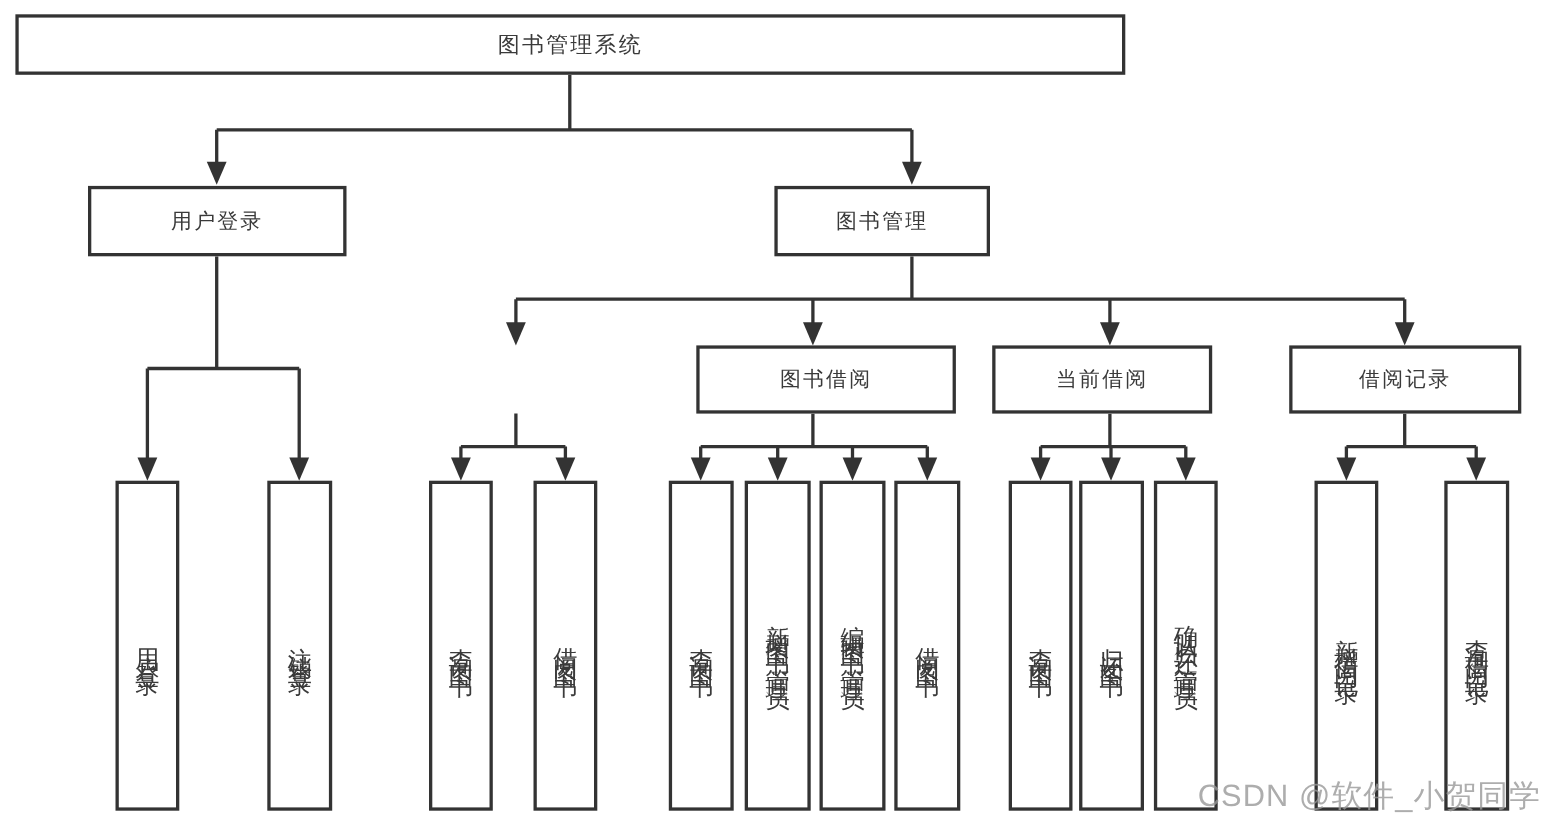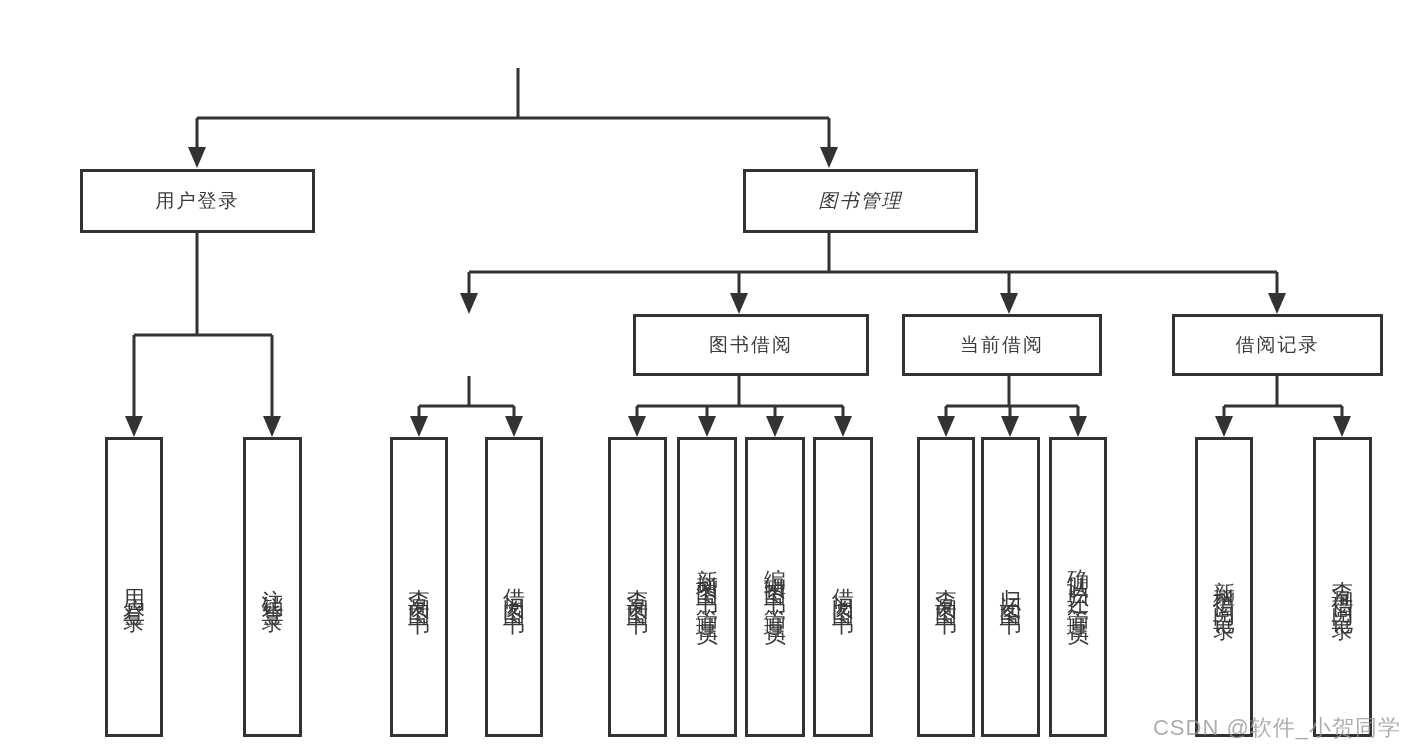--- a/index.html
+++ b/index.html
@@ -15,21 +15,21 @@
   .stage{position:relative;width:1405px;height:747px;background:var(--background);}
   .connectors{position:absolute;left:0;top:0;z-index:1;}
   .connectors path{stroke:var(--line);stroke-width:3;fill:none;}
   .connectors polygon{fill:var(--line);stroke:none;}
   .node{position:absolute;background:var(--box_fill);border:3px solid var(--line);
     display:flex;align-items:center;justify-content:center;z-index:2;}
   .hlabel{font-size:19px;color:var(--text);letter-spacing:2px;white-space:nowrap;}
   .root .hlabel{font-size:20px;}
   .vtext{writing-mode:vertical-rl;text-orientation:mixed;font-size:22px;
     letter-spacing:8px;line-height:1.0;color:var(--text);white-space:nowrap;}
-  .watermark{position:absolute;right:4px;bottom:4px;z-index:3;font-size:22px;
+  .watermark{position:absolute;right:4px;bottom:4px;z-index:3;font-size:28px;
     color:var(--watermark);opacity:.8;letter-spacing:1px;white-space:nowrap;}
 </style>
 </head>
 <body>
 
 <div class="stage">
 
   <svg class="connectors" width="1405" height="747" viewBox="0 0 1405 747" aria-hidden="true">
 
     <g>
@@ -73,25 +73,28 @@
       <polygon points="1069,416 1087,416 1078,437"></polygon>
     </g>
 
     <g>
       <path d="M1277,376 V406 M1224,406 H1342 M1224,406 V419 M1342,406 V419"></path>
       <polygon points="1215,416 1233,416 1224,437"></polygon>
       <polygon points="1333,416 1351,416 1342,437"></polygon>
     </g>
   </svg>
 
+  <div class="node root" style="left:14px;top:13px;width:1009px;height:55px;">
+    <span class="hlabel">图书管理系统</span>
+  </div>
 
   <div class="node" style="left:80px;top:169px;width:235px;height:64px;">
     <span class="hlabel">用户登录</span>
   </div>
-  <div class="node" style="left:743px;top:169px;width:235px;height:64px;font-style:italic;">
+  <div class="node" style="left:704px;top:169px;width:196px;height:64px;">
     <span class="hlabel">图书管理</span>
   </div>
 
   <div class="node" style="left:633px;top:314px;width:236px;height:62px;">
     <span class="hlabel">图书借阅</span>
   </div>
   <div class="node" style="left:902px;top:314px;width:200px;height:62px;">
     <span class="hlabel">当前借阅</span>
   </div>
   <div class="node" style="left:1172px;top:314px;width:211px;height:62px;">

